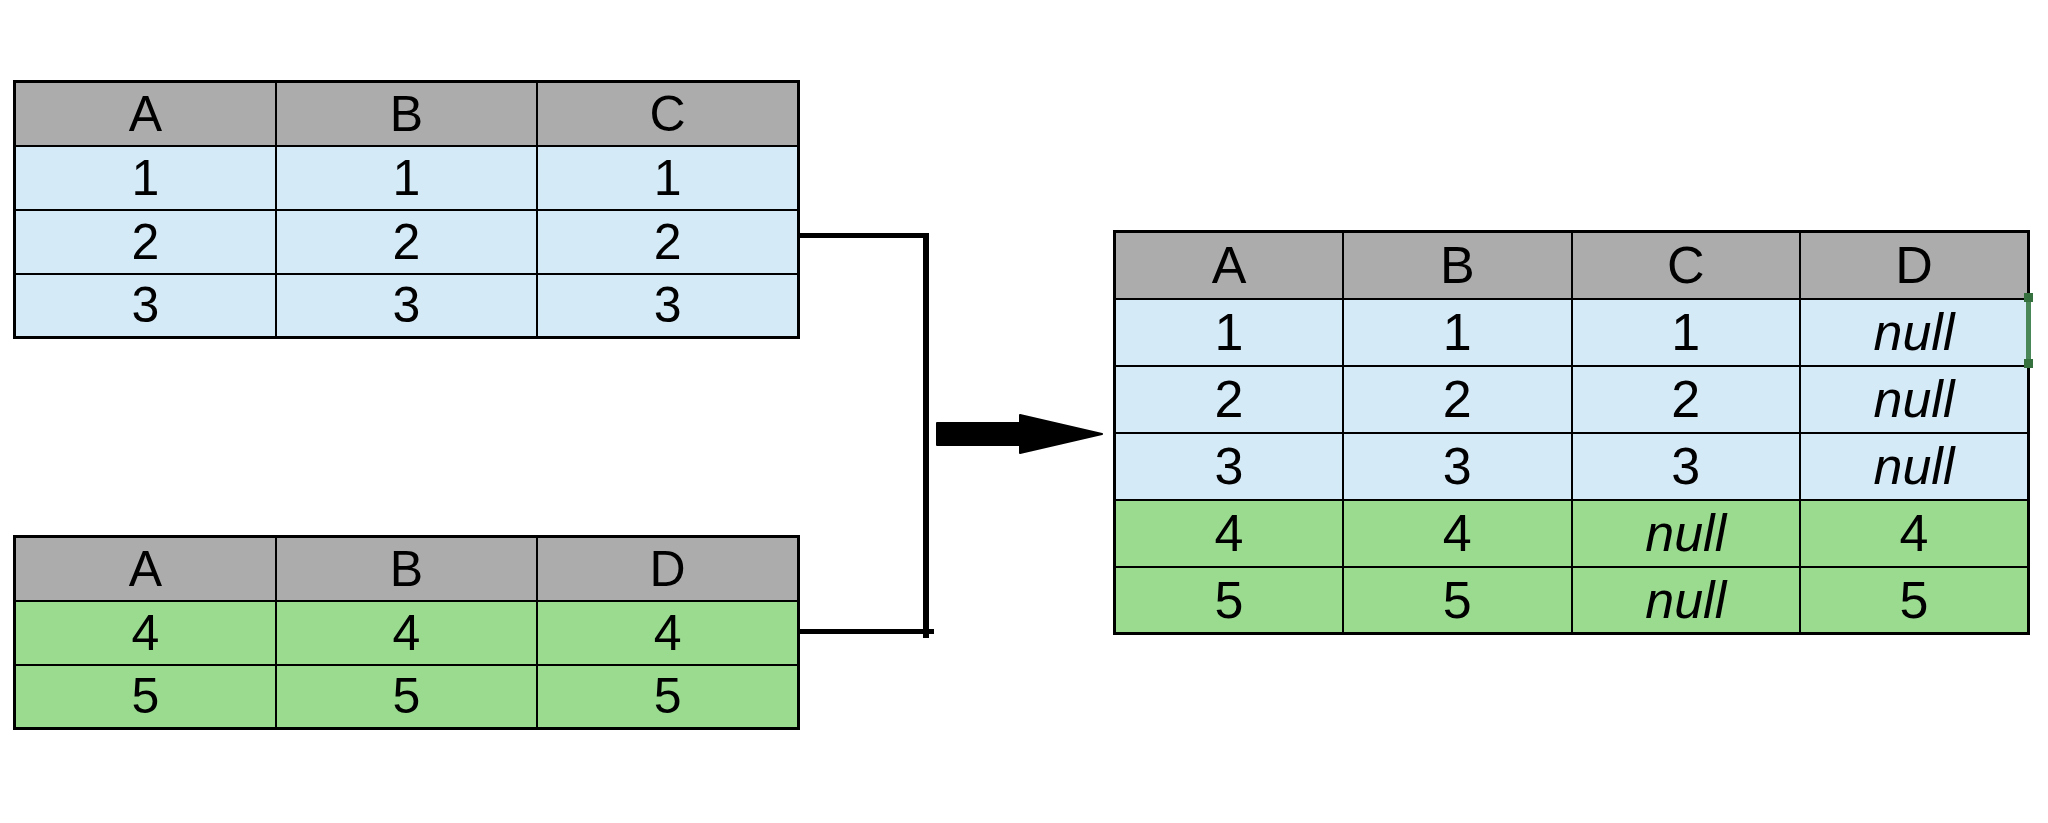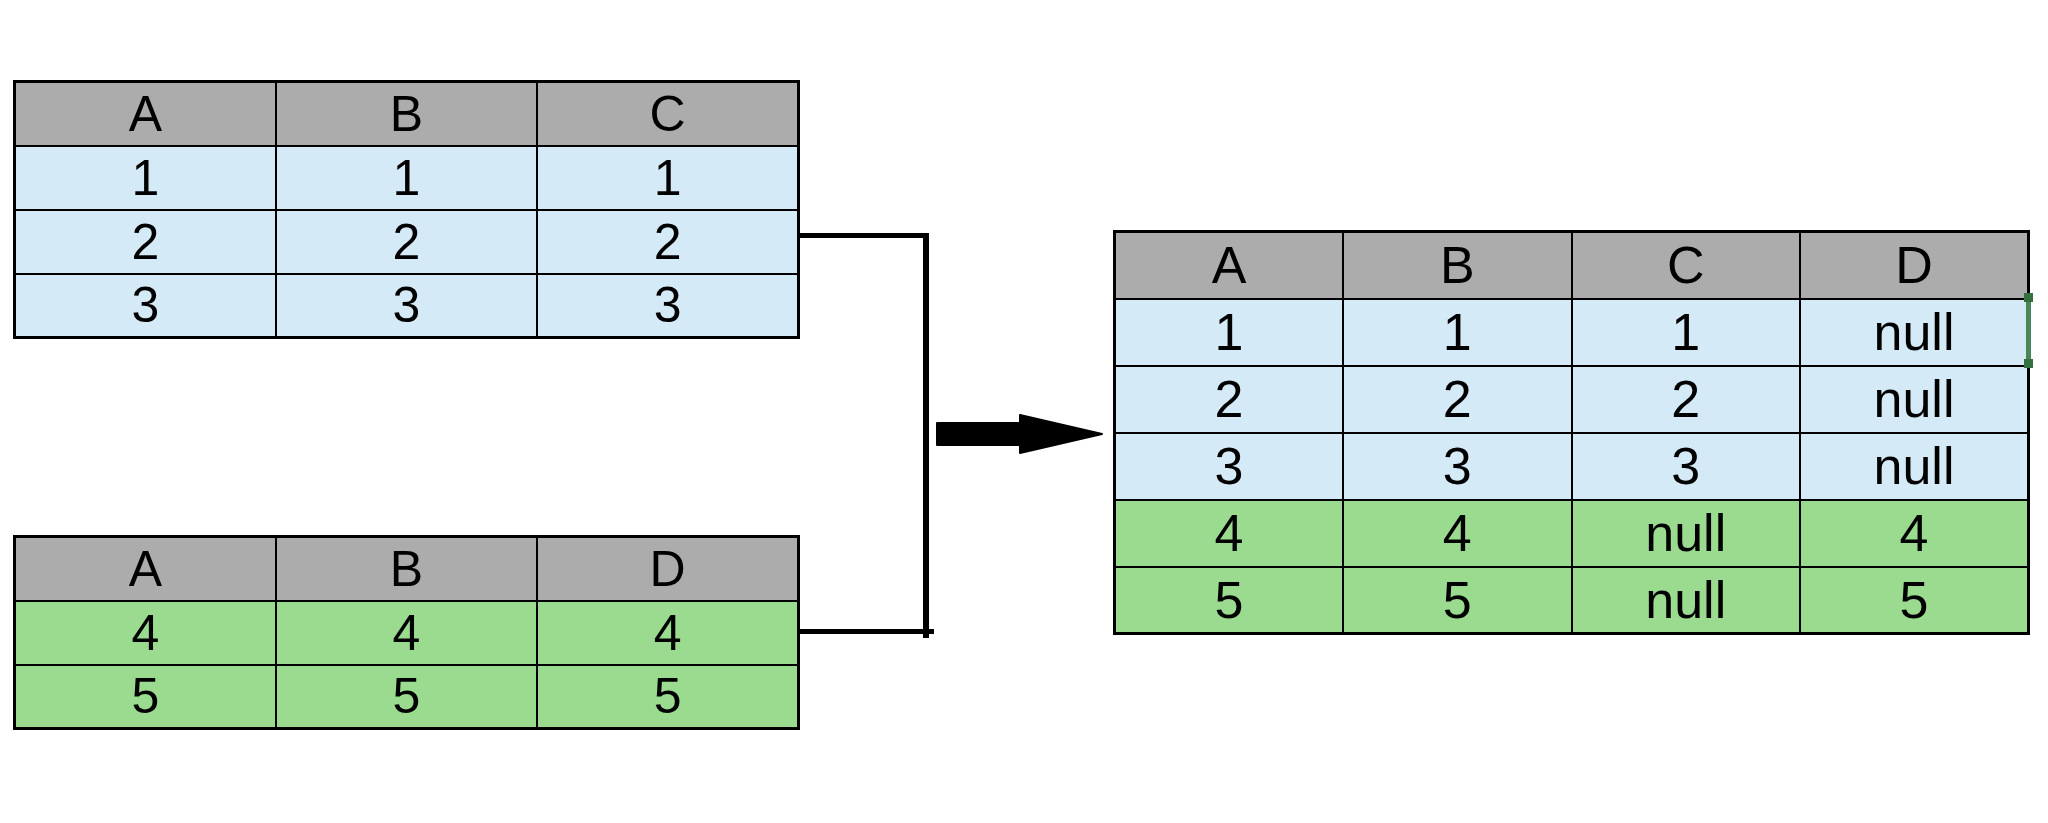--- a/index.html
+++ b/index.html
@@ -27,21 +27,21 @@
   }
   .tbl th{background:#ACACAC;}
   .t1,.t2{width:787px;}
   .t1 tr,.t2 tr{height:64px;}
   .t1 th,.t1 td,.t2 th,.t2 td{font-size:50px;}
   .t3{width:917px;}
   .t3 tr{height:67px;}
   .t3 th,.t3 td{font-size:52px;}
   tr.blue td{background:#D4EAF7;}
   tr.green td{background:#9ADB90;}
-  td.null-cell, .null-value{}
+  td.null-cell, .null-value{font-style:italic;}
   .connector{position:absolute;background:#000;}
   .sel-line{position:absolute;left:2026px;top:297px;width:5px;height:67px;background:#4A8758;}
   .sel-handle{position:absolute;width:9px;height:9px;background:#35703F;left:2024px;}
   .sel-handle.top{top:293px;}
   .sel-handle.bottom{top:359px;}
   .arrow-svg{position:absolute;left:930px;top:405px;}
 </style>
 </head>
 <body>
 

